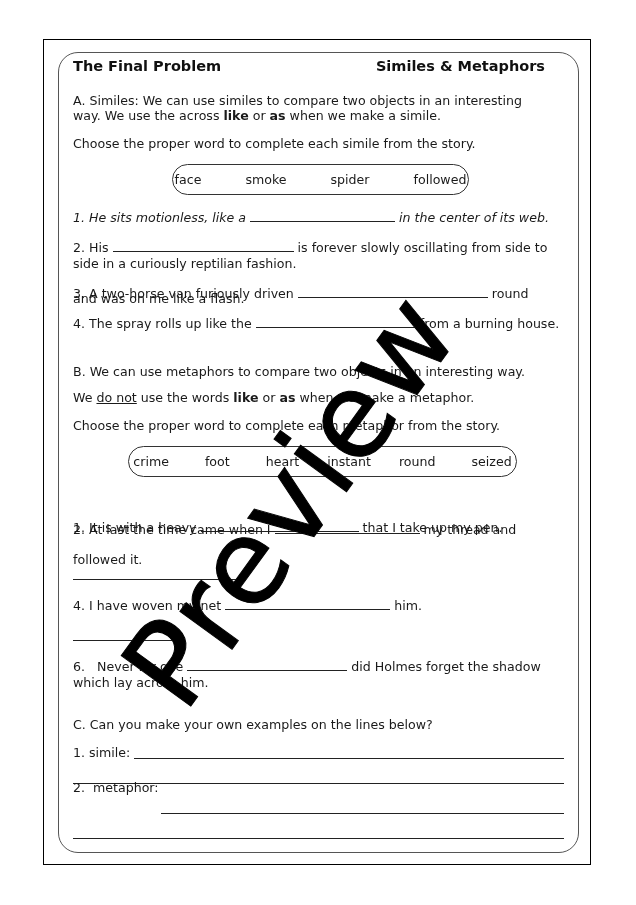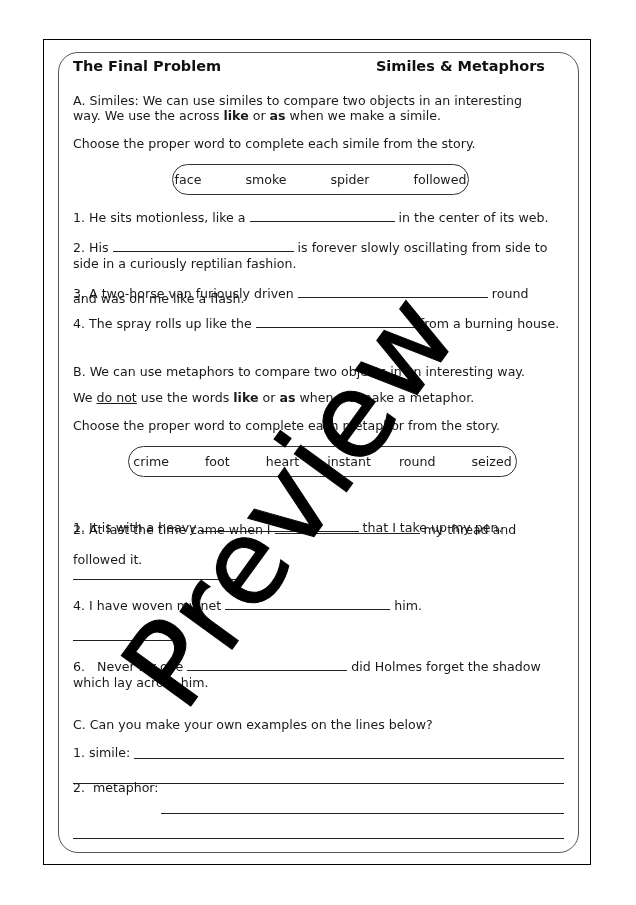--- a/index.html
+++ b/index.html
@@ -37,21 +37,21 @@
 <div class="t" style="top:108px;"><span>way. We use the across </span><b>like</b><span> or </span><b>as</b><span> when we make a simile.</span></div>
 <div class="t" style="top:136px;">Choose the proper word to complete each simile from the story.</div>
 
 <div class="pill" style="left:172px; top:164px; width:297px; height:31px; gap:0;">
   <span style="margin:0 22px 0 0;">face</span>
   <span style="margin:0 22px;">smoke</span>
   <span style="margin:0 22px;">spider</span>
   <span style="margin:0 0 0 22px;">followed</span>
 </div>
 
-<div class="t" style="top:210px;"><span>1. He sits motionless, like a </span><span class="blank" style="width:145px;"></span><span> in the center of its web.</span></div>
+<div class="t" style="top:210px;font-style:italic;"><span>1. He sits motionless, like a </span><span class="blank" style="width:145px;"></span><span> in the center of its web.</span></div>
 
 <div class="t" style="top:240px;"><span>2. His </span><span class="blank" style="width:181px;"></span><span> is forever slowly oscillating from side to</span></div>
 <div class="t" style="top:256px;">side in a curiously reptilian fashion.</div>
 
 <div class="t" style="top:286px;"><span>3. A two-horse van furiously driven </span><span class="blank" style="width:190px;"></span><span> round</span></div>
 <div class="t" style="top:291px;">and was on me like a flash.</div>
 
 <div class="t" style="top:316px;"><span>4. The spray rolls up like the </span><span class="blank" style="width:160px;"></span><span> from a burning house.</span></div>
 
 <div class="t" style="top:364px;">B. We can use metaphors to compare two objects in an interesting way.</div>

